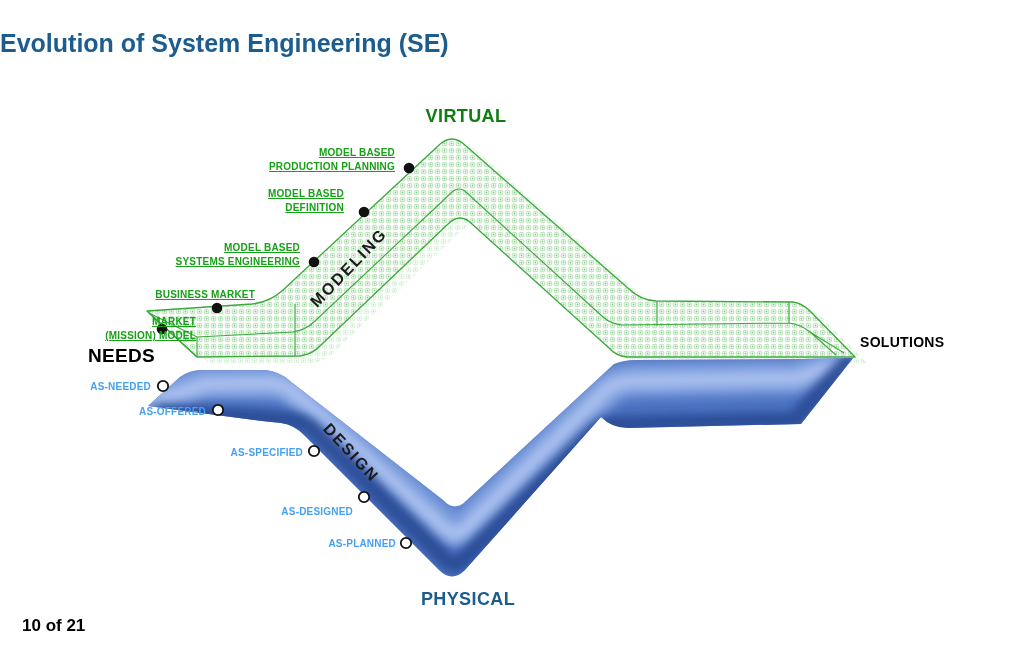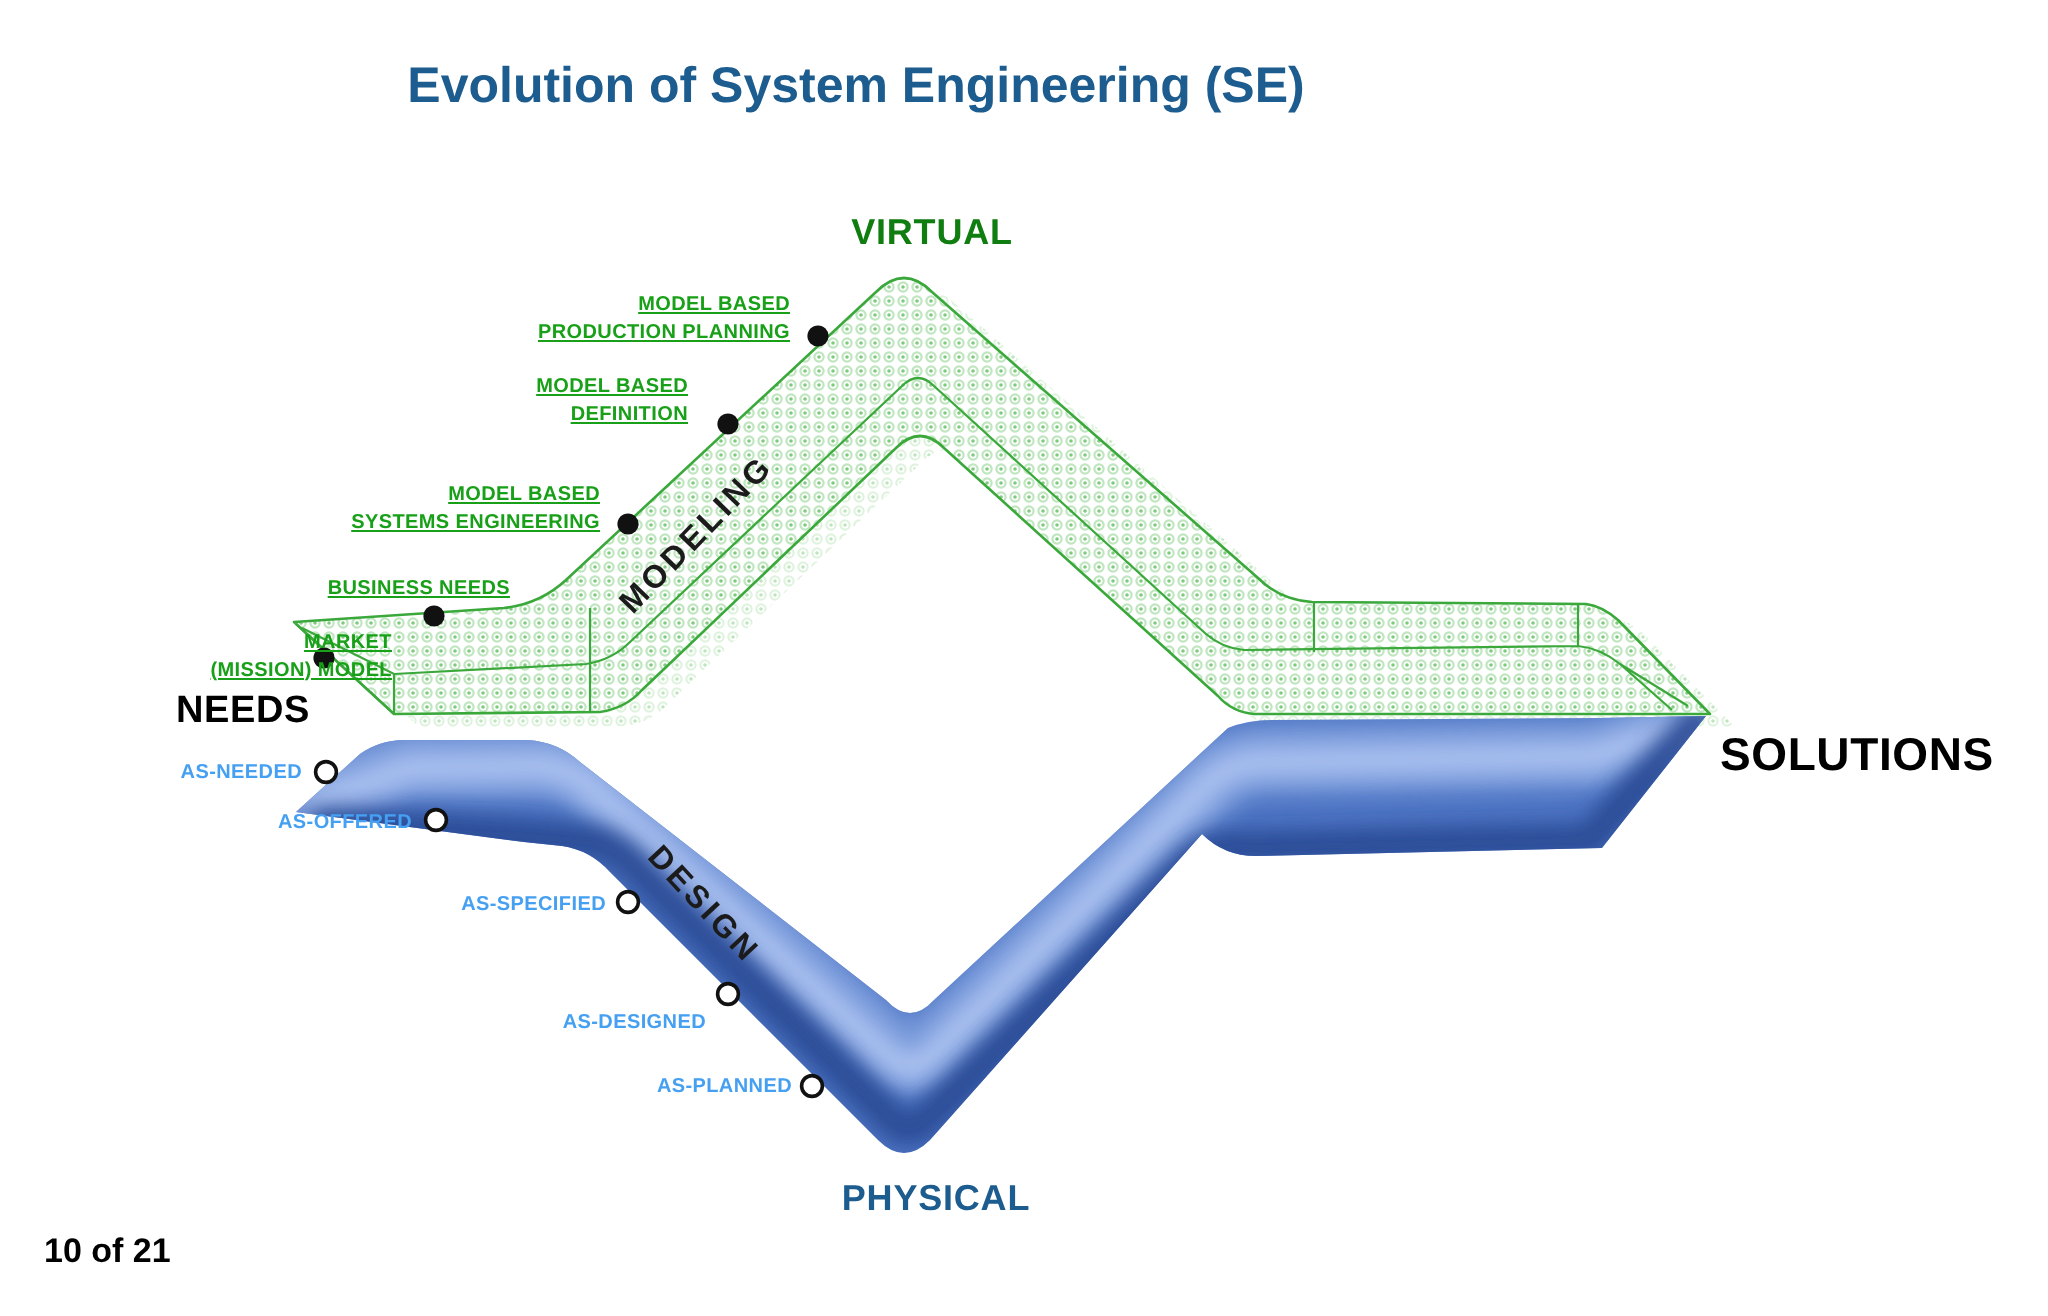--- a/index.html
+++ b/index.html
@@ -2,21 +2,21 @@
 <html><head>
 <meta charset="utf-8">
 <style>
   html,body{margin:0;padding:0;background:#fff;}
   #slide{
     position:relative;width:1024px;height:658px;background:#ffffff;overflow:hidden;
     font-family:"Liberation Sans",sans-serif;
   }
   .abs{position:absolute;}
   #title{
-    left:0;top:28px;width:856px;text-align:center;
+    left:0;top:28px;width:856px;
     color:#1c5c8e;font-size:25px;font-weight:bold;line-height:31px;
   }
   .endpoint{
     color:#000;font-size:19px;font-weight:bold;letter-spacing:.3px;
   }
   .apex-label{font-size:18px;font-weight:bold;text-align:center;width:140px;letter-spacing:.4px;}
   #virtual-label{color:#0f7d0f;left:396px;top:106px;}
   #physical-label{color:#1c5c8e;left:398px;top:589px;}
   .path-label{
     color:#1b1b1b;font-size:16px;font-weight:bold;letter-spacing:2px;
@@ -113,25 +113,25 @@
     <div>Evolution of System Engineering (SE)</div>
   </div>
 
   <div id="physical-label" class="abs apex-label">PHYSICAL</div>
   <div id="virtual-label" class="abs apex-label">VIRTUAL</div>
 
   <div id="modeling-label" class="abs path-label">MODELING</div>
   <div id="design-label" class="abs path-label">DESIGN</div>
 
   <div class="abs endpoint" style="left:88px;top:345px;">NEEDS</div>
-  <div class="abs endpoint" style="left:860px;top:364px;font-size:23px;">SOLUTIONS</div>
+  <div class="abs endpoint" style="left:860px;top:334px;font-size:14px;">SOLUTIONS</div>
 
   <div class="abs milestone green center" style="left:36px;top:315px;">MARKET
 (MISSION) MODEL</div>
-  <div class="abs milestone green" style="right:769px;top:288px;">BUSINESS NEEDS</div>
+  <div class="abs milestone green" style="right:769px;top:288px;">BUSINESS MARKET</div>
   <div class="abs milestone green" style="right:724px;top:241px;">MODEL BASED
 SYSTEMS ENGINEERING</div>
   <div class="abs milestone green" style="right:680px;top:187px;">MODEL BASED
 DEFINITION</div>
   <div class="abs milestone green" style="right:629px;top:146px;">MODEL BASED
 PRODUCTION PLANNING</div>
 
   <div class="abs milestone blue" style="right:873px;top:380px;">AS-NEEDED</div>
   <div class="abs milestone blue" style="right:818px;top:405px;">AS-OFFERED</div>
   <div class="abs milestone blue" style="right:721px;top:446px;">AS-SPECIFIED</div>

